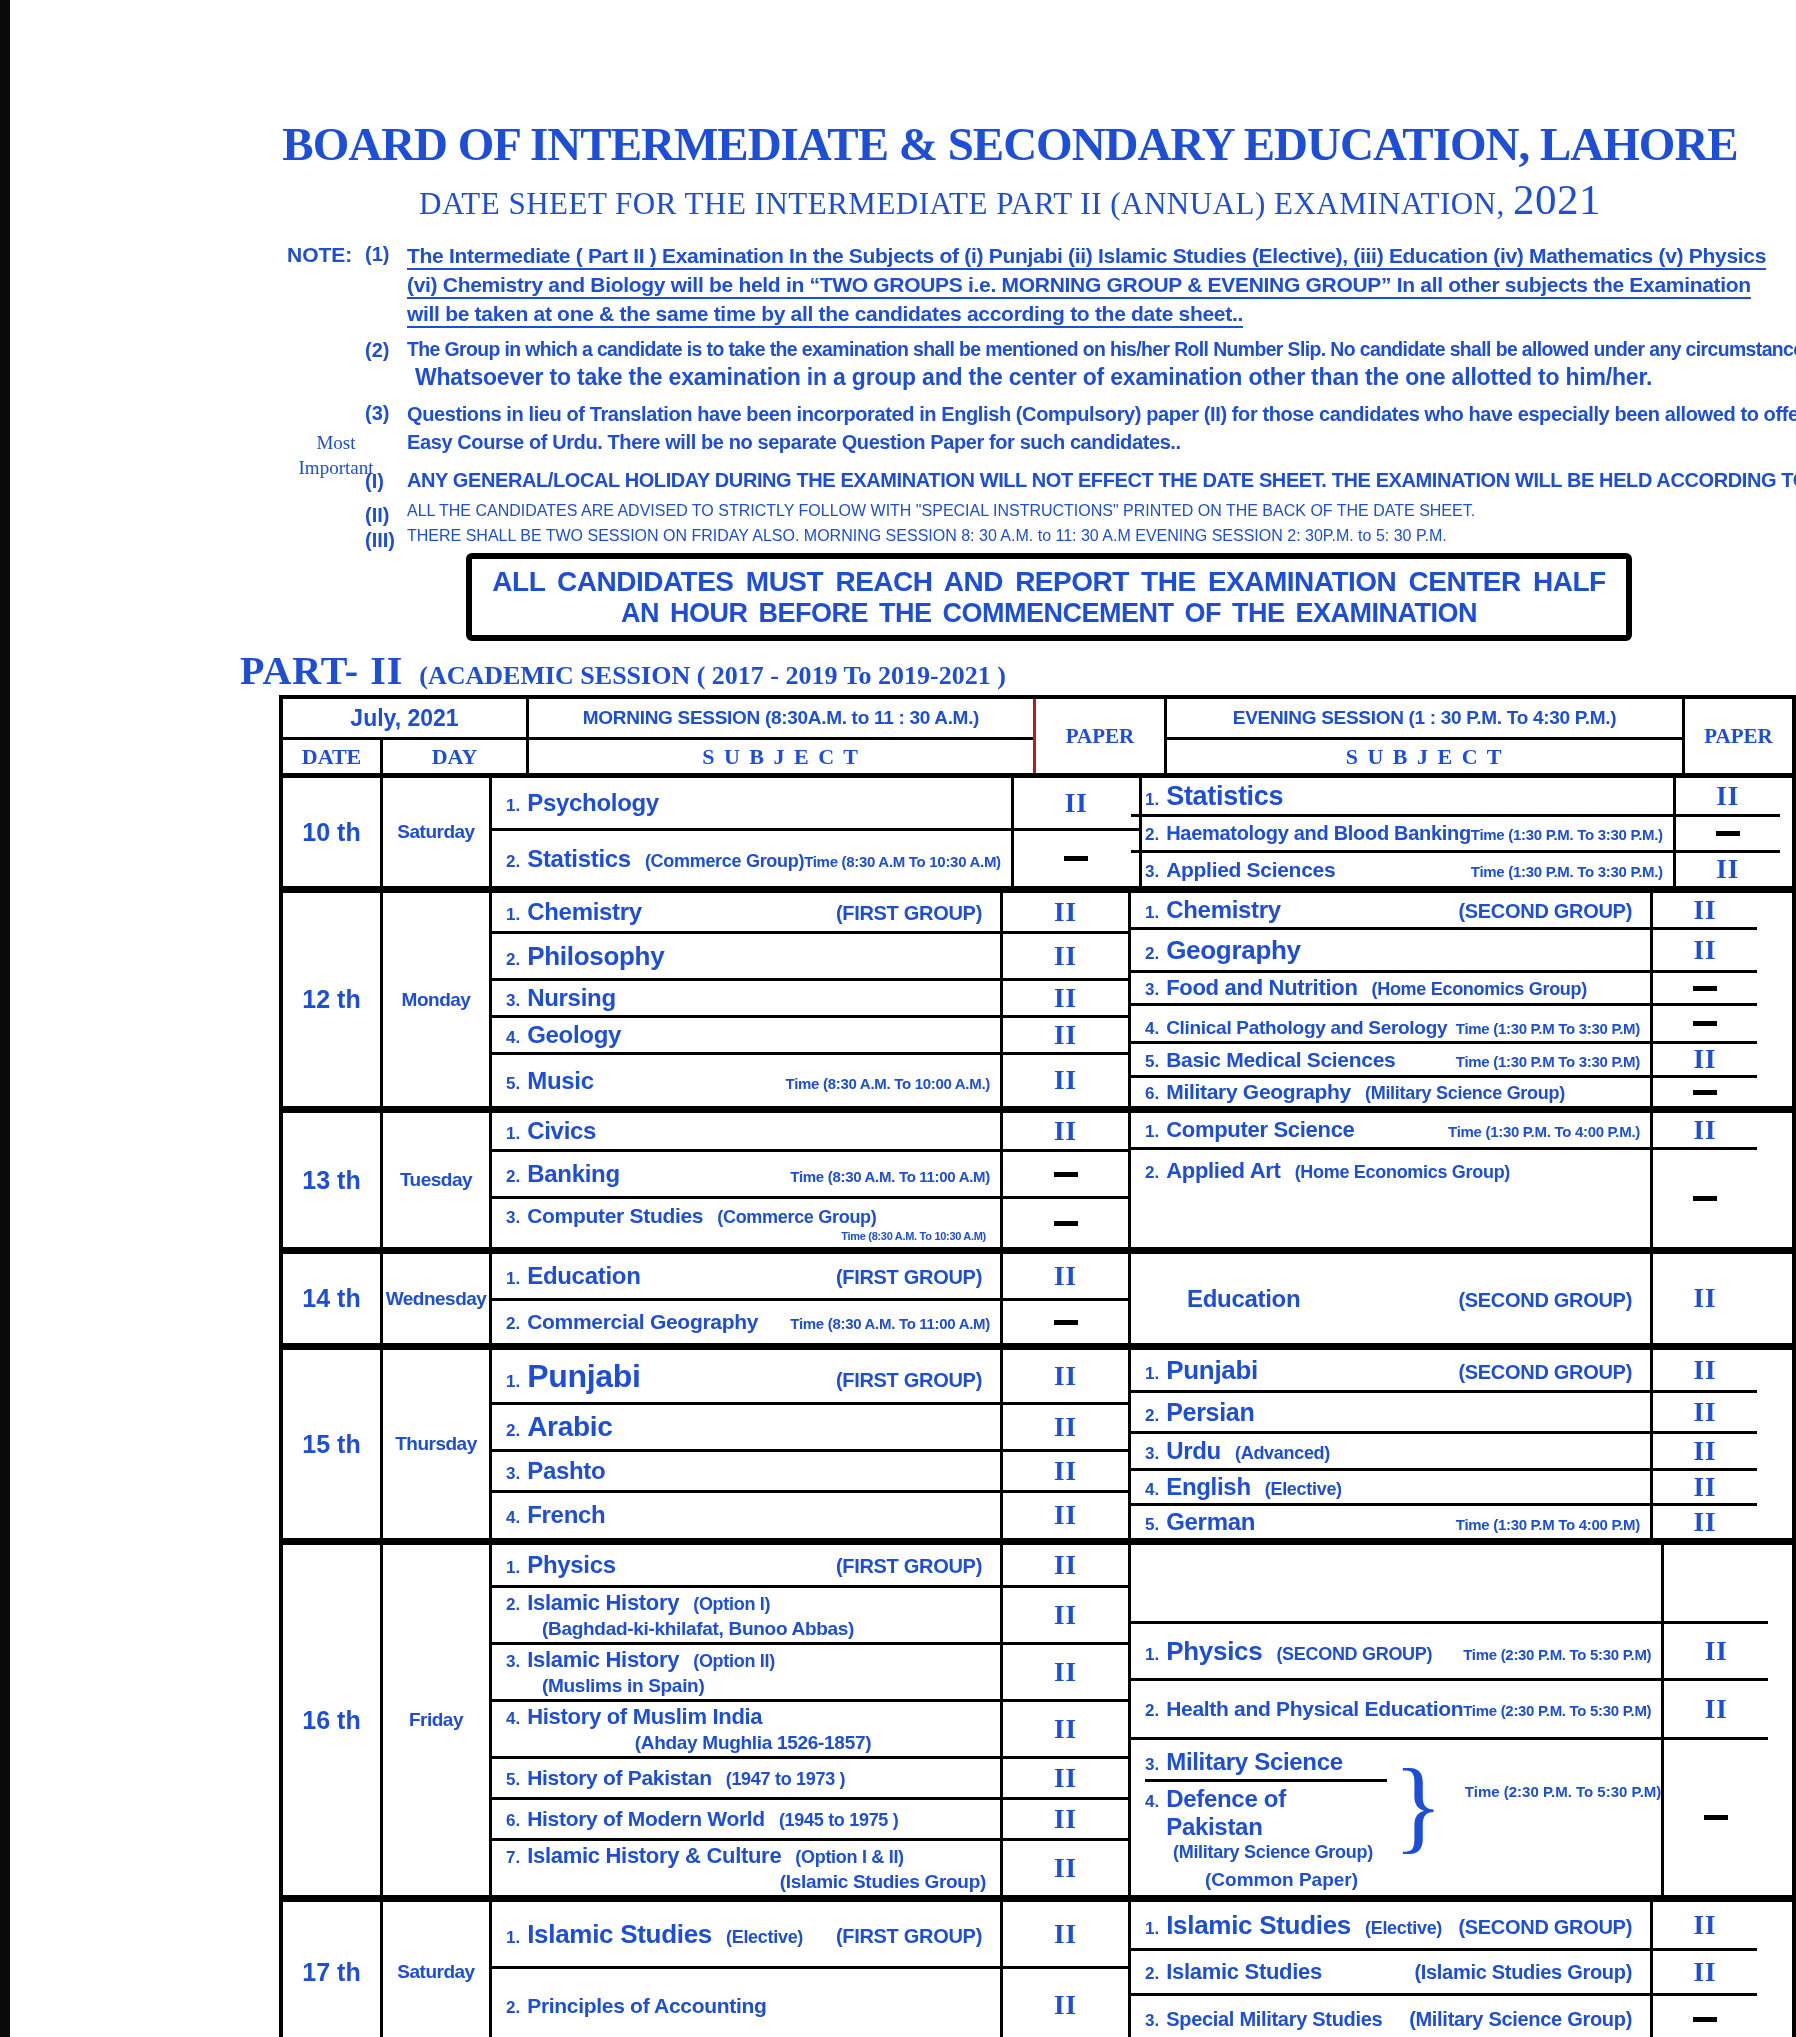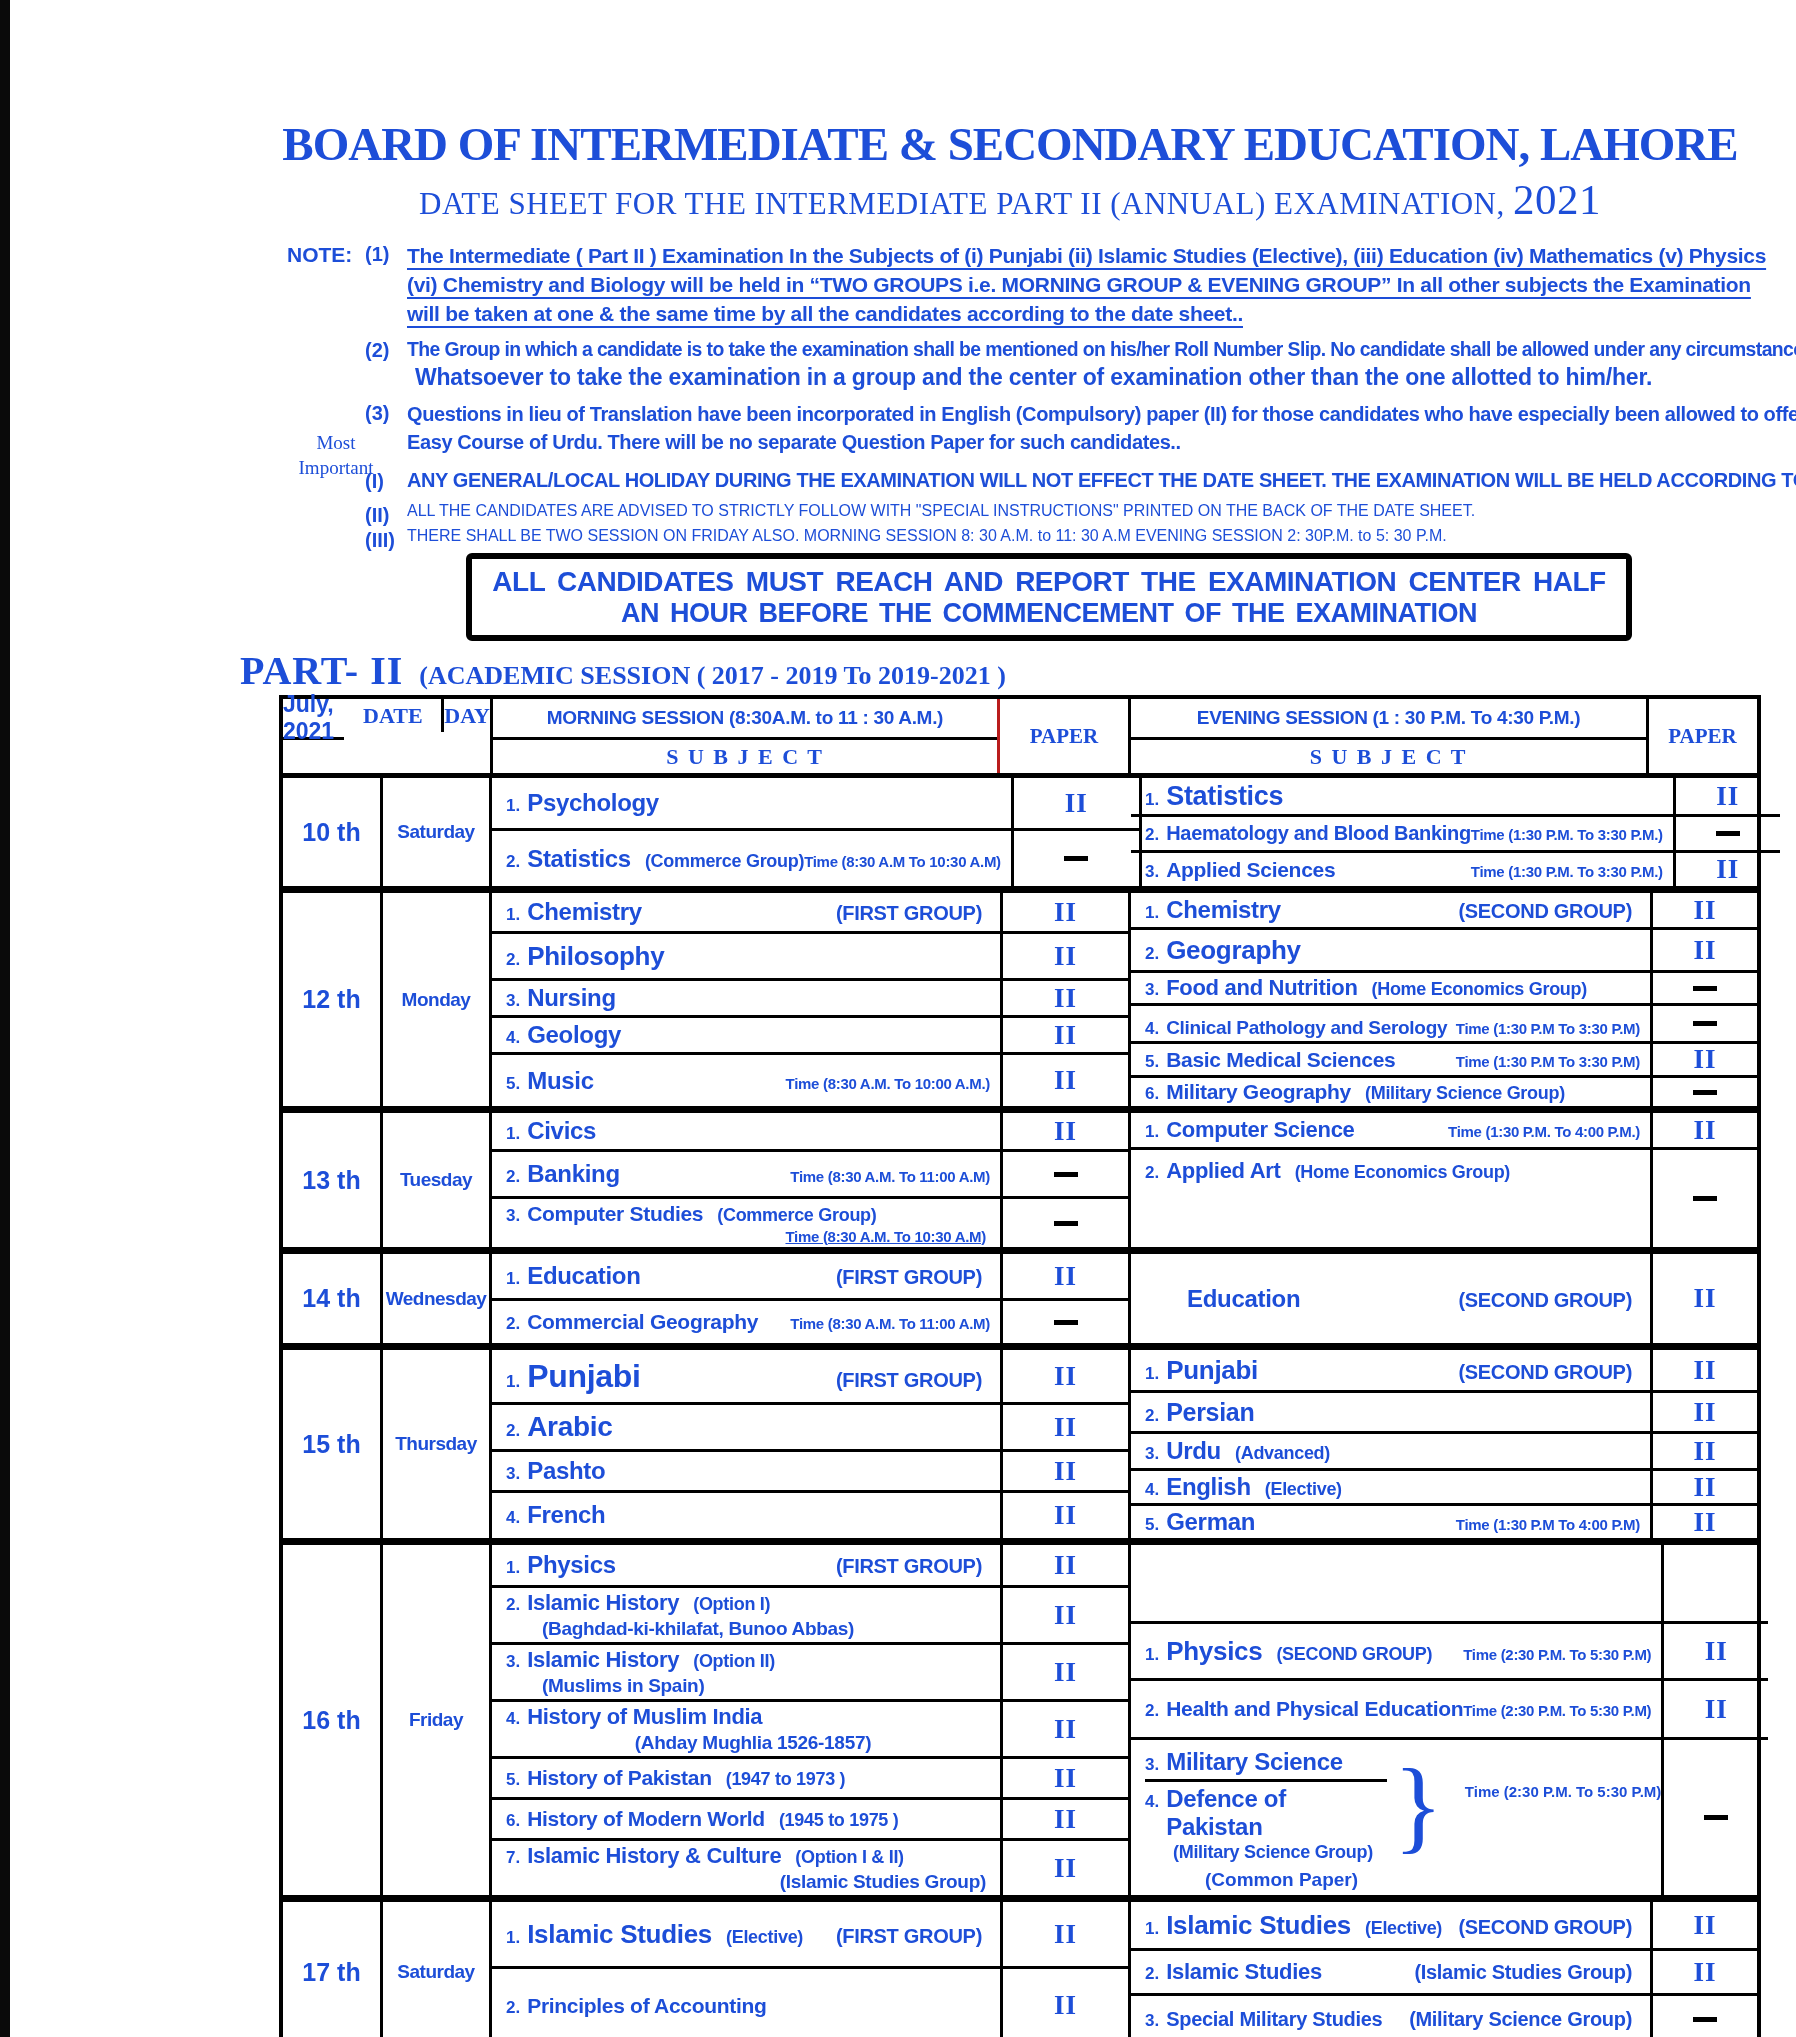--- a/index.html
+++ b/index.html
@@ -42,21 +42,21 @@
   .part{position:absolute;left:240px;top:647px;width:1512px;
         font-family:"Liberation Serif",serif;font-weight:700;white-space:nowrap}
   .part .ph{font-size:40px;letter-spacing:1px}
   .part .ps{font-size:26px;margin-left:16px}
 
   
   .tblwrap{position:absolute;left:279px;top:695px;border:4px solid #000;background:#fff}
   .cellbox{box-sizing:border-box}
 
   .thead{border-bottom:5px solid #000;display:flex;font-weight:700}
-  .hcolA{width:210px;border-right:3px solid #000;box-sizing:border-box;display:flex;}
+  .hcolA{width:246px;border-right:3px solid #000;box-sizing:border-box;display:flex;flex-direction:column}
   .hjuly{height:38px;border-bottom:3px solid #000;display:flex;align-items:center;justify-content:center;
          font-size:23px}
   .hdd{height:33px;display:flex}
   .hdate{width:100px;border-right:3px solid #000;box-sizing:border-box;display:flex;align-items:center;justify-content:center;
          font-family:"Liberation Serif",serif;font-size:22px}
   .hday{flex:1;display:flex;align-items:center;justify-content:center;font-family:"Liberation Serif",serif;font-size:22px}
   .hcolB{width:507px;border-right:3px solid #b91c1c;box-sizing:border-box;display:flex;flex-direction:column}
   .hcolD{width:518px;border-right:3px solid #000;box-sizing:border-box;display:flex;flex-direction:column}
   .hsess{height:38px;border-bottom:3px solid #000;display:flex;align-items:center;justify-content:center;
          font-size:19px;letter-spacing:-0.3px}
@@ -435,21 +435,21 @@
                   <div class="dash" title="—"></div>
                 </div>
               </div>
               <div class="sub" style="min-height: 48px;">
                 <div class="sname">
                   <div class="l1">
                     <span class="num">3.</span>
                     <span class="tname" style="font-size: 21px;">Computer Studies</span>
                     <span class="gi">(Commerce Group)</span>
                   </div>
-                  <div class="l2 a-r" style="font-size: 15px; text-decoration: underline;">Time (8:30 A.M.  To  10:30 A.M)</div>
+                  <div class="l2 a-r" style="font-size: 11px;">Time (8:30 A.M.  To  10:30 A.M)</div>
                 </div>
                 <div class="spaper m">
                   <div class="dash" title="—"></div>
                 </div>
               </div>
             </div>
           </div>
           <div class="bside e">
             <div class="stack">
               <div class="sub" style="min-height: 34px;">

